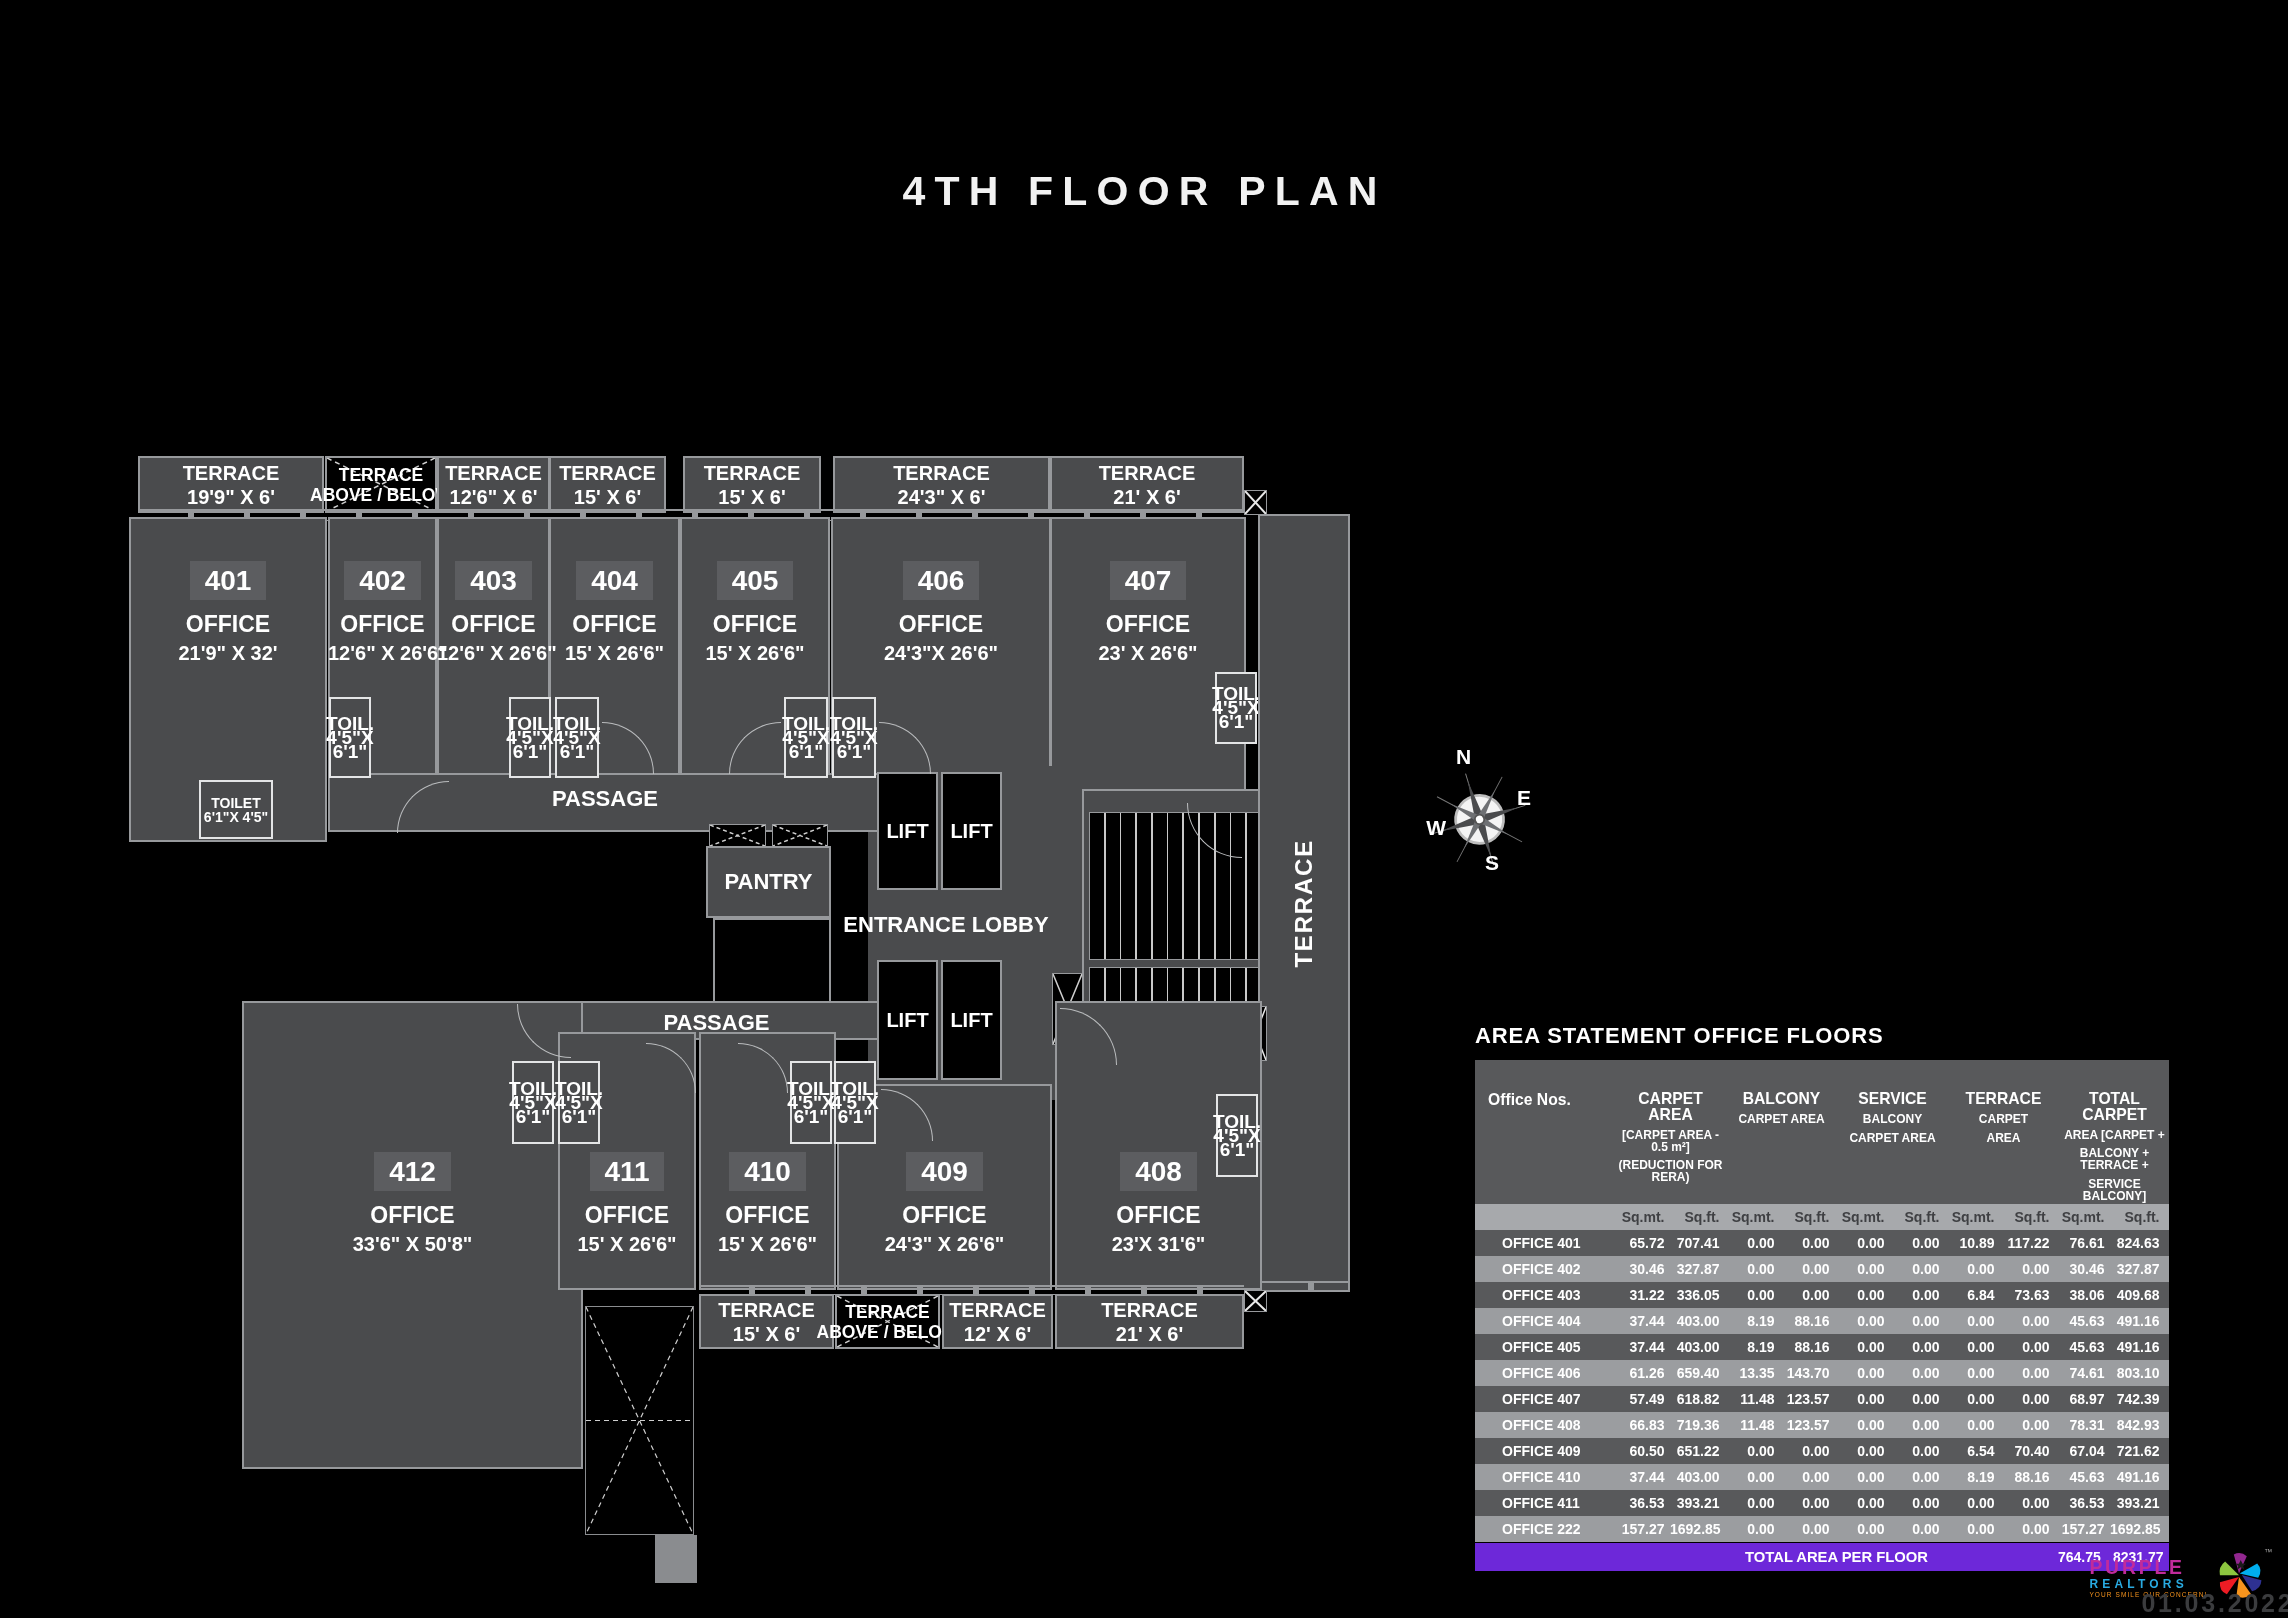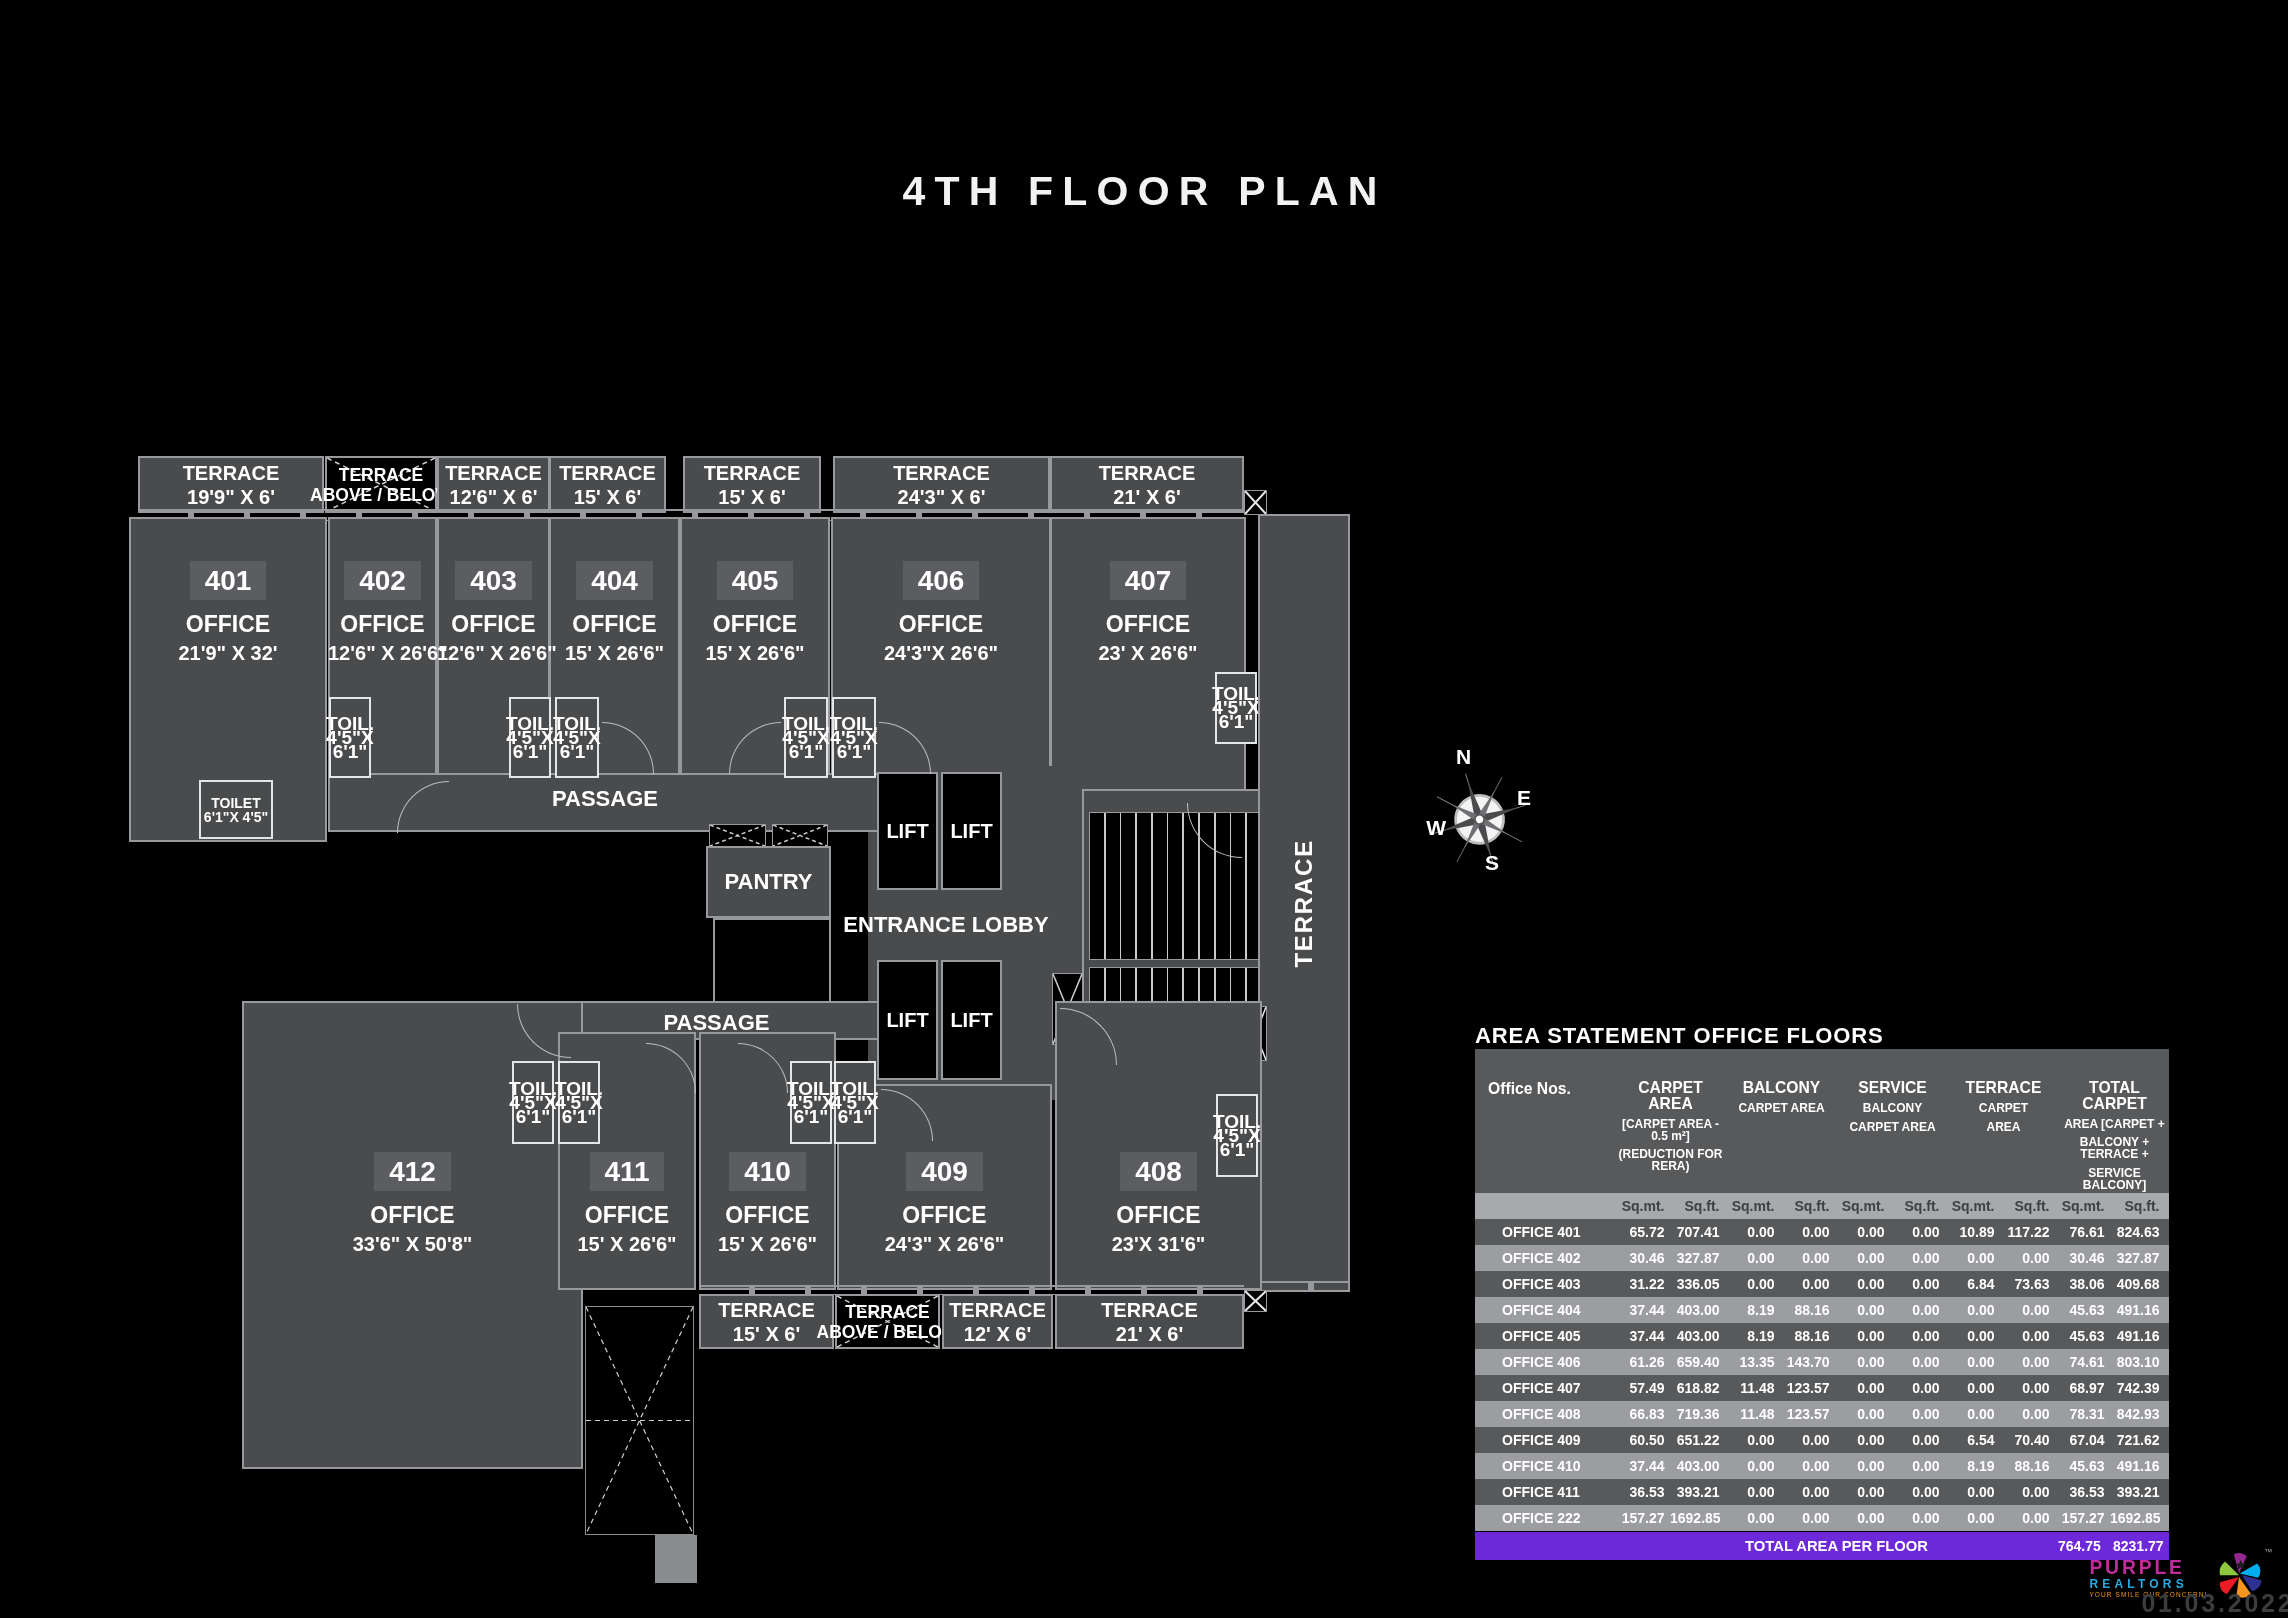--- a/index.html
+++ b/index.html
@@ -37,21 +37,21 @@
   .xbox svg{display:block;width:100%;height:100%;}
   .duct{background:#000;border:2.8px solid #97999C;}
   .arc{border:1.8px solid #BBBDBF;border-right:none;border-bottom:none;
        border-radius:100% 0 0 0;background:transparent;}
   .side-terr-label{font-weight:bold;font-size:24px;letter-spacing:1.8px;
        writing-mode:vertical-rl;transform:rotate(180deg);}
   
   .compass-letter{position:absolute;font-weight:bold;font-size:21px;color:#fff;}
   
   .tbl{left:1475px;top:1023px;width:694px;}
-  .tbl-title{font-size:22px;font-weight:bold;letter-spacing:0.9px;color:#fff;}
+  .tbl-title{font-size:22px;font-weight:bold;letter-spacing:0.9px;color:#fff;margin-bottom:11px;}
   .thead{background:#58595B;display:grid;grid-template-columns:140px repeat(5,111px);
          height:113px;padding-top:31px;}
   .thead .g{text-align:center;color:#fff;}
   .thead .g div{font-size:12px;font-weight:bold;margin-top:6.5px;line-height:12px;}
   .thead .g div:first-child{font-size:15.7px;margin-top:0;line-height:15.7px;}
   .thead .office-h{font-size:15.7px;font-weight:bold;padding-left:13px;text-align:left;}
   .unit-row{background:#A7A9AC;display:grid;grid-template-columns:140px repeat(10,55px);
             height:26px;align-items:center;}
   .unit-row .cell{color:#3F4043;font-weight:bold;font-size:14px;text-align:right;padding-right:5.5px;}
   .trow{display:grid;grid-template-columns:140px repeat(10,55px);height:26px;align-items:center;}

